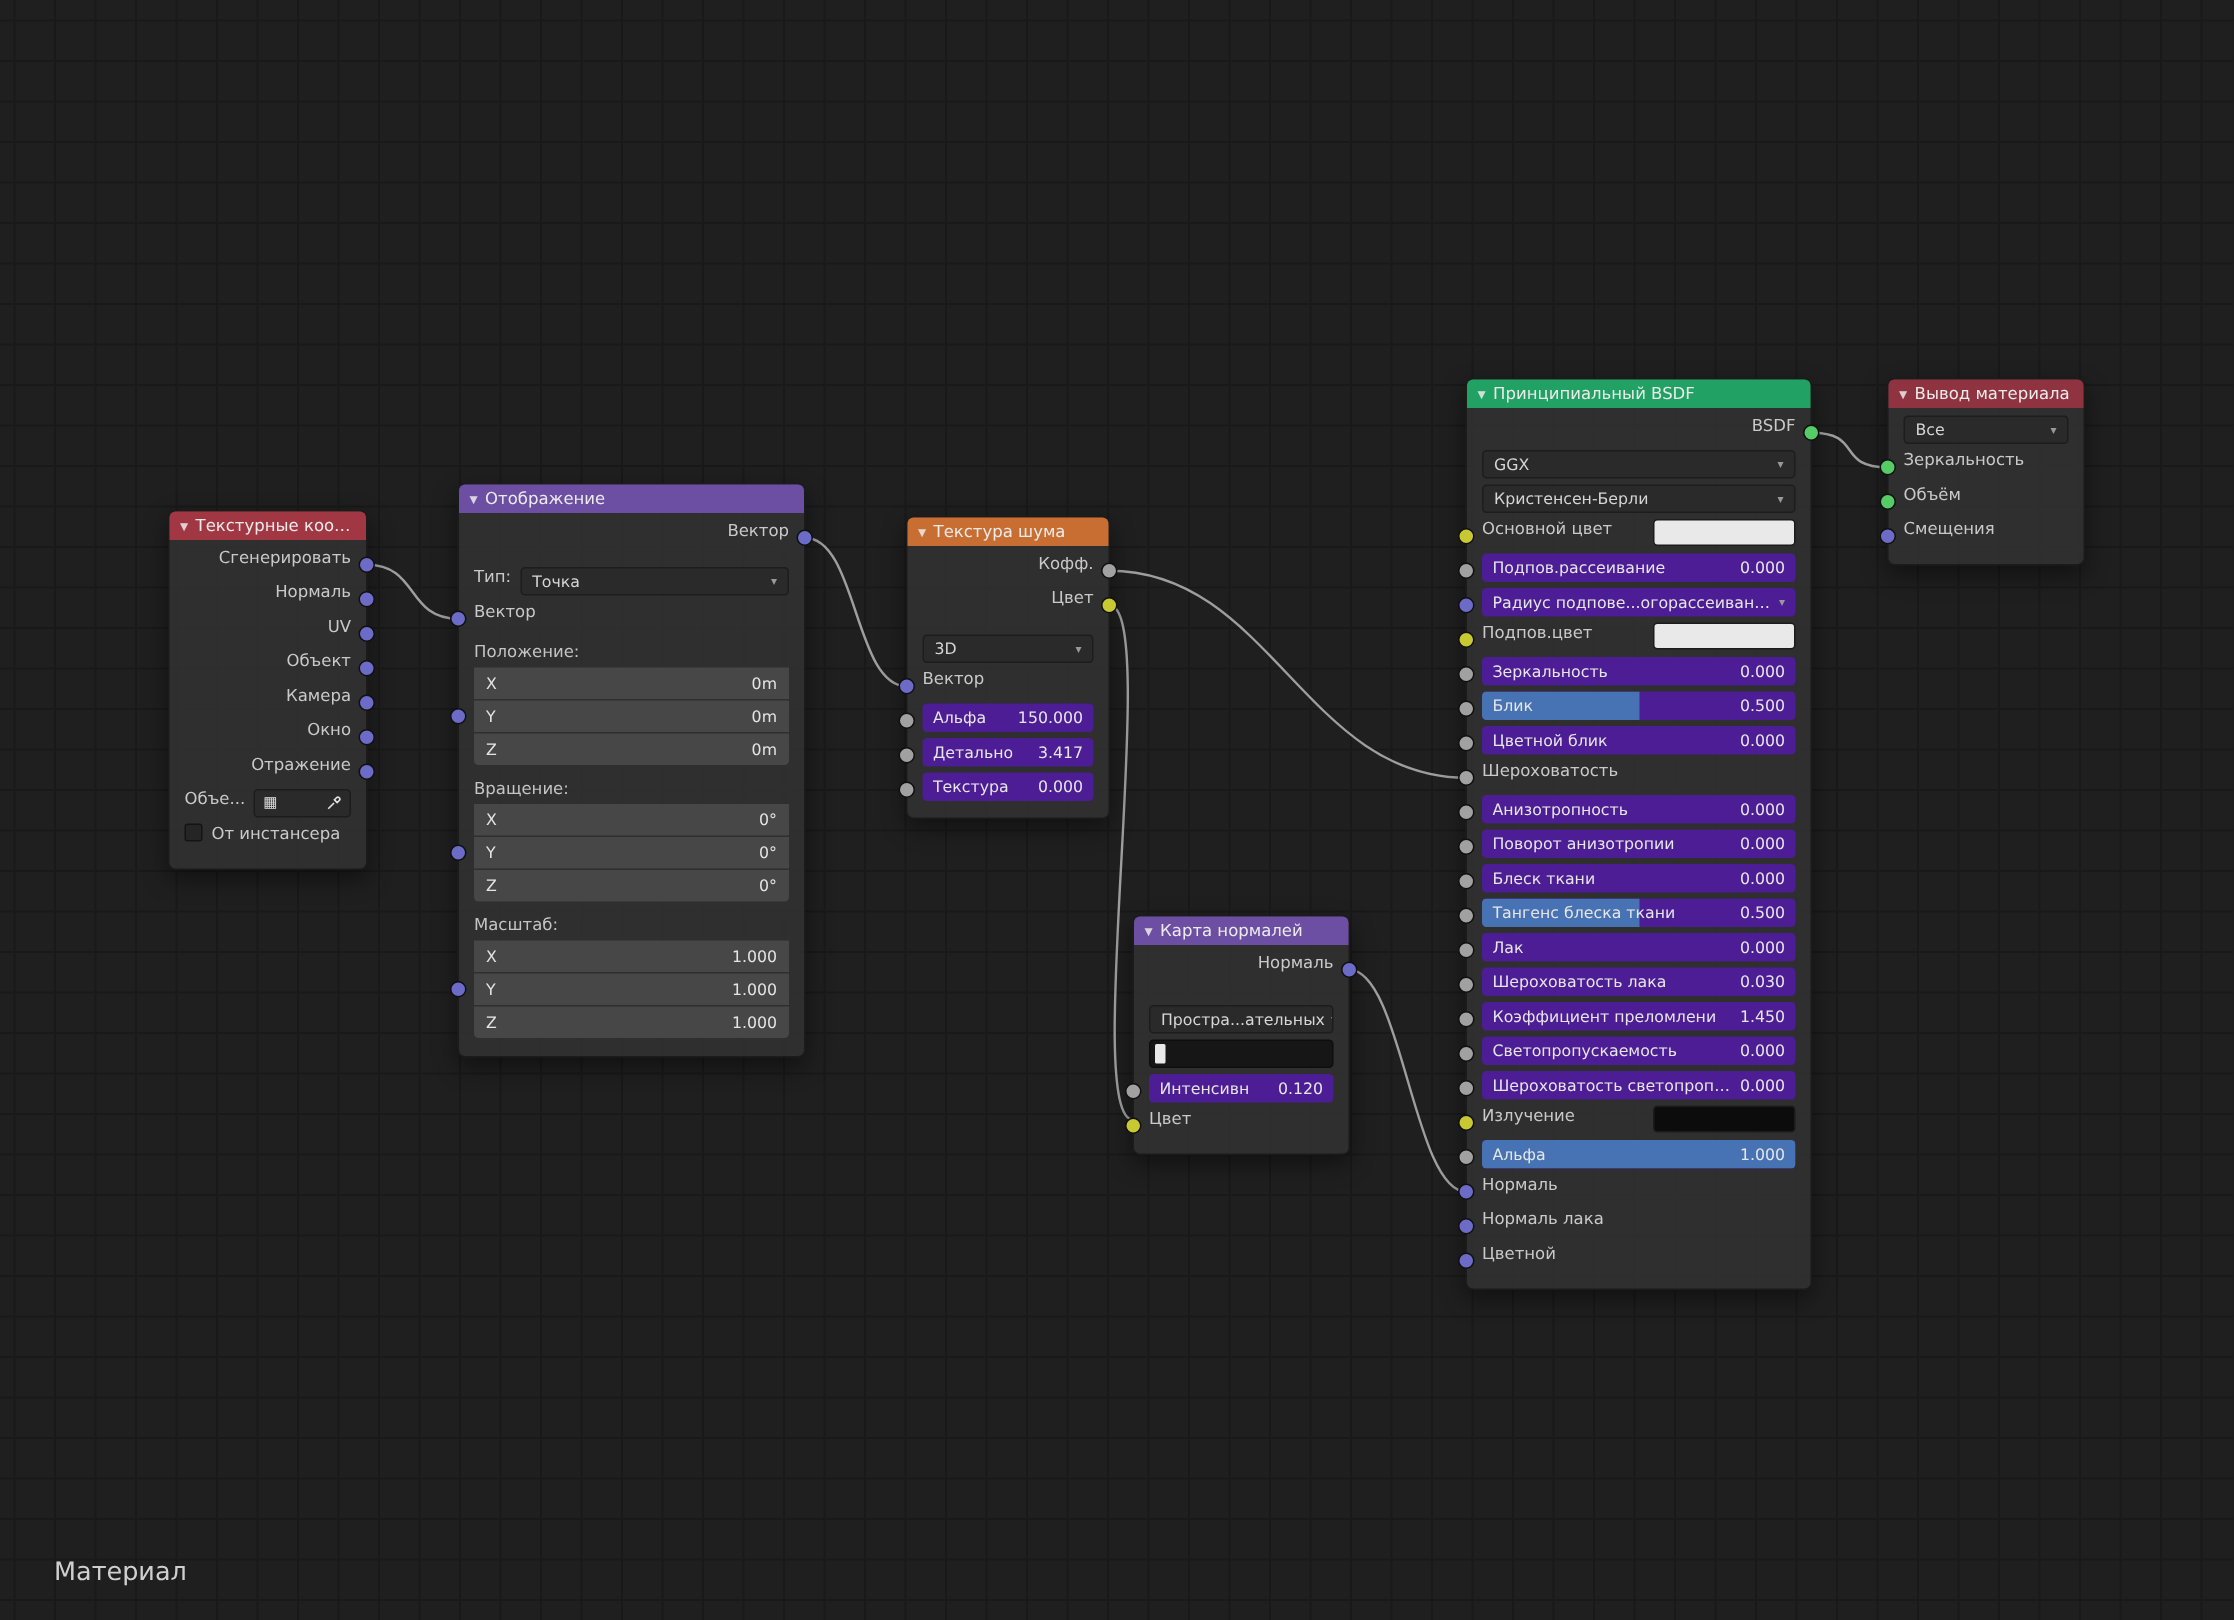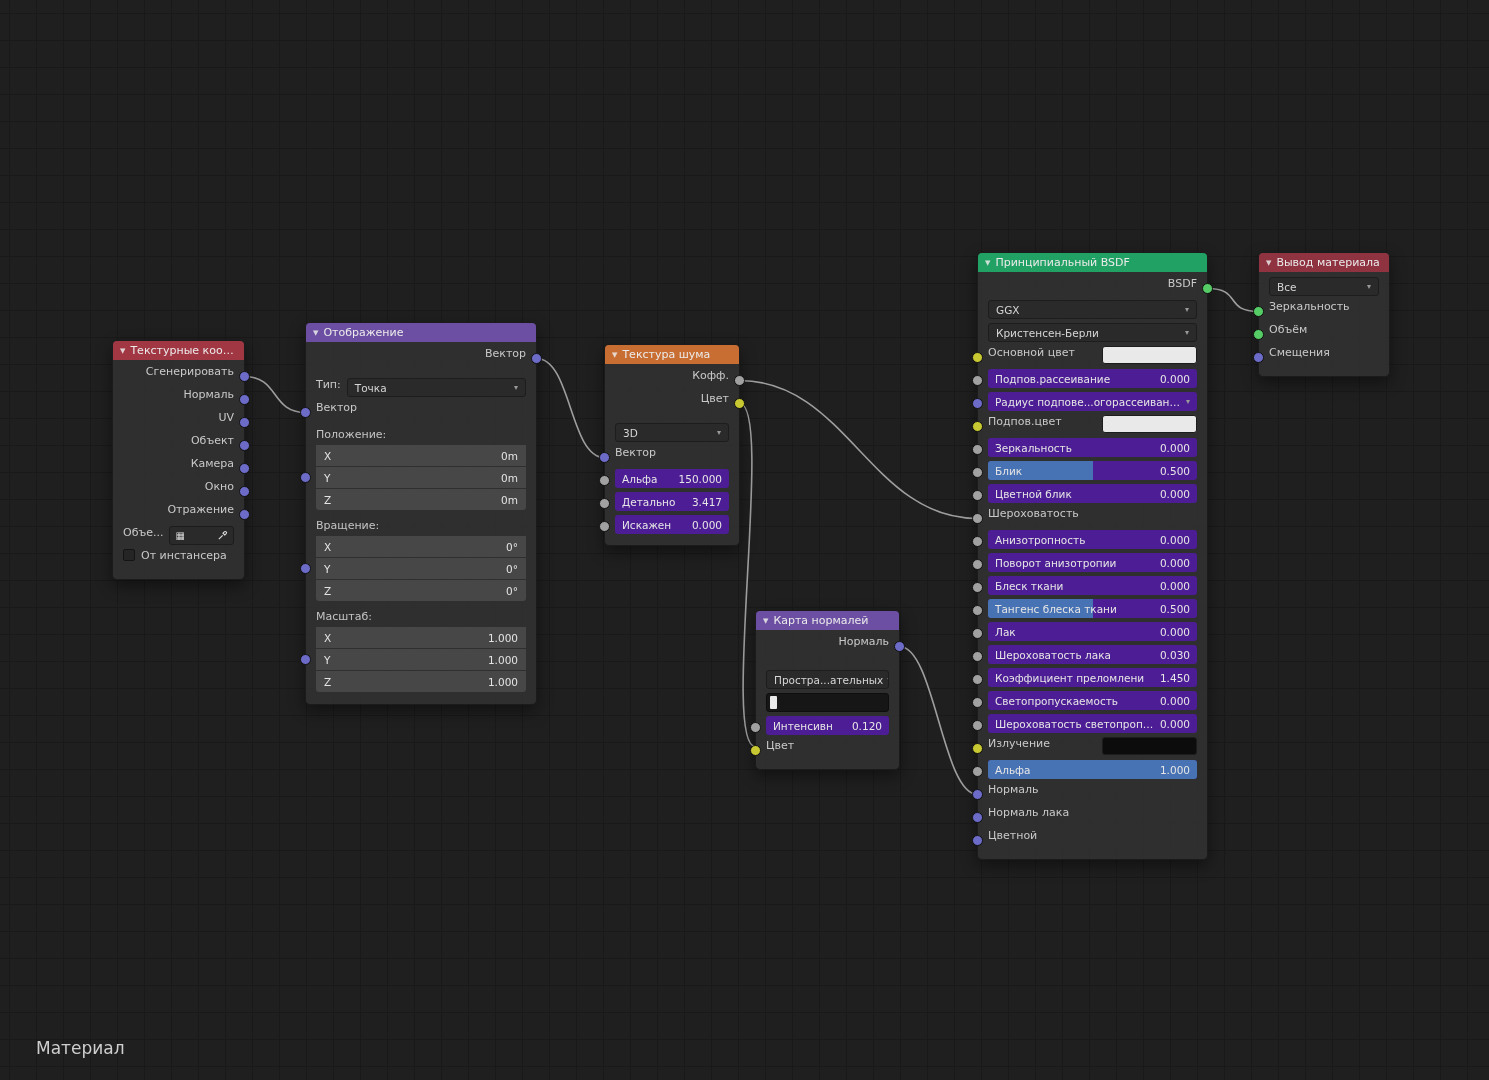--- a/index.html
+++ b/index.html
@@ -241,21 +241,21 @@
       <div class="row">
         <span class="socket left" style="background: rgb(161, 161, 161);"></span>
         <div class="widget">
           <span class="wl">Детально</span>
           <span class="wv">3.417</span>
         </div>
       </div>
       <div class="row">
         <span class="socket left" style="background: rgb(161, 161, 161);"></span>
         <div class="widget">
-          <span class="wl">Искажен</span>
+          <span class="wl">Текстура</span>
           <span class="wv">0.000</span>
         </div>
       </div>
     </div>
   </div>
 
   <div class="node" style="left:755px; top:610px; width:145px;">
     <div class="node-header" style="background: rgb(108, 79, 163);">
       <span class="tri">▼</span>
       <span class="node-title">Карта нормалей</span>

